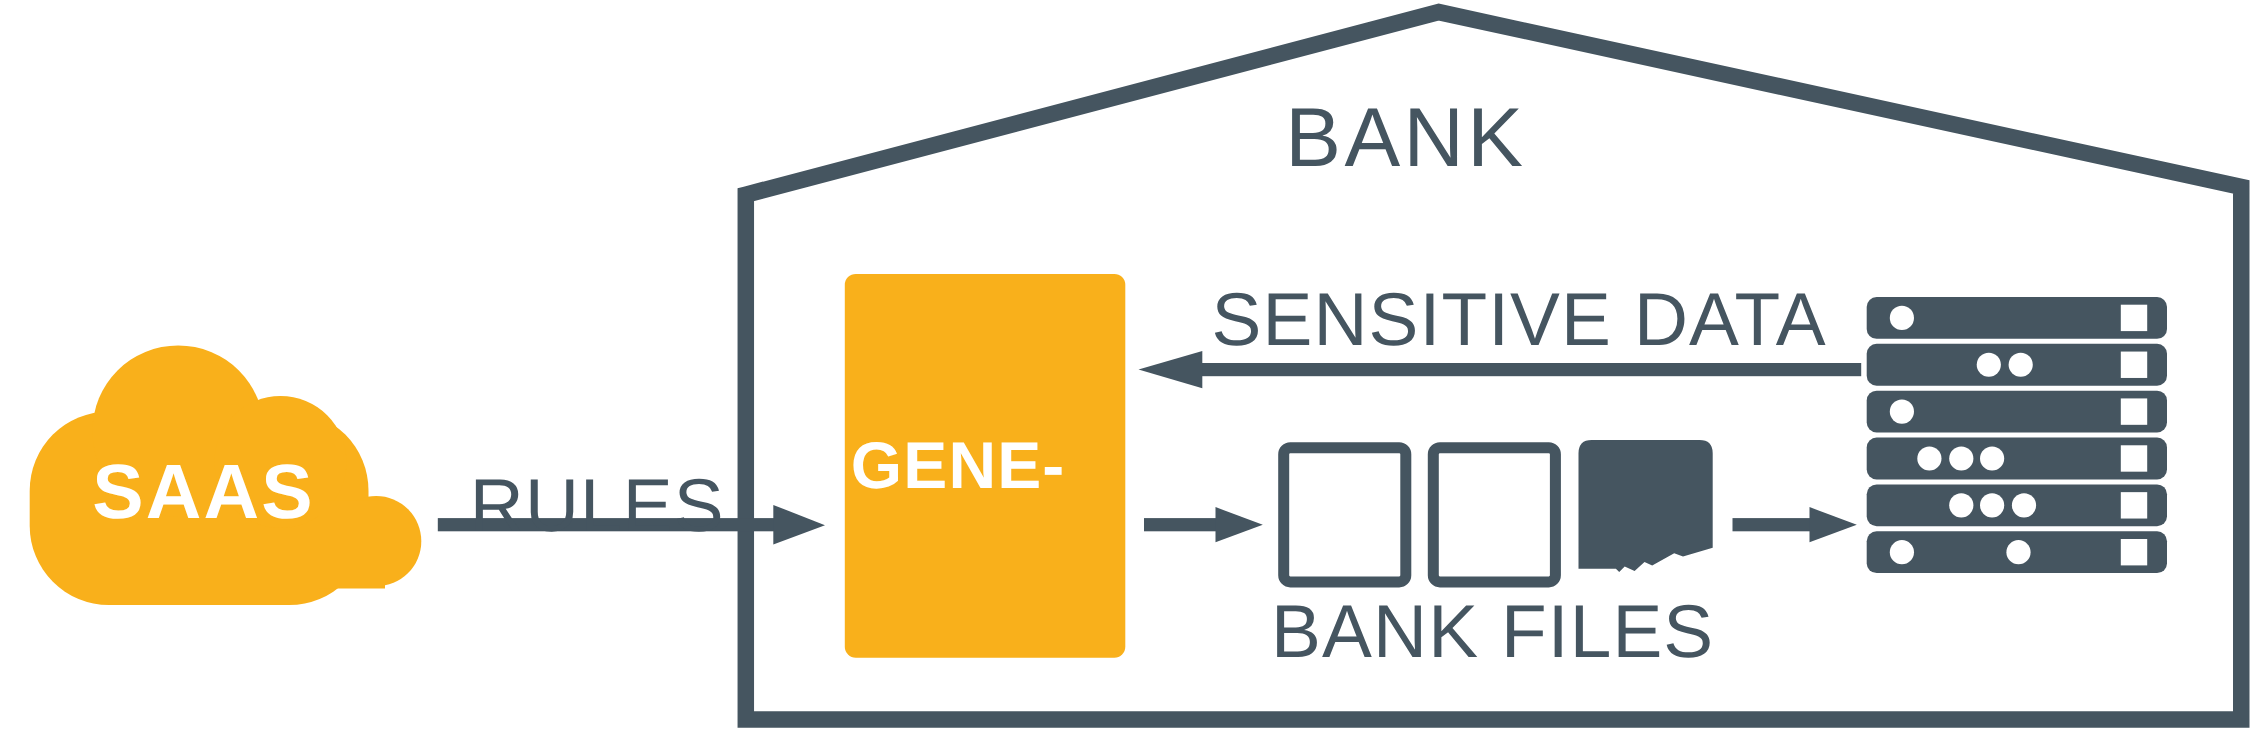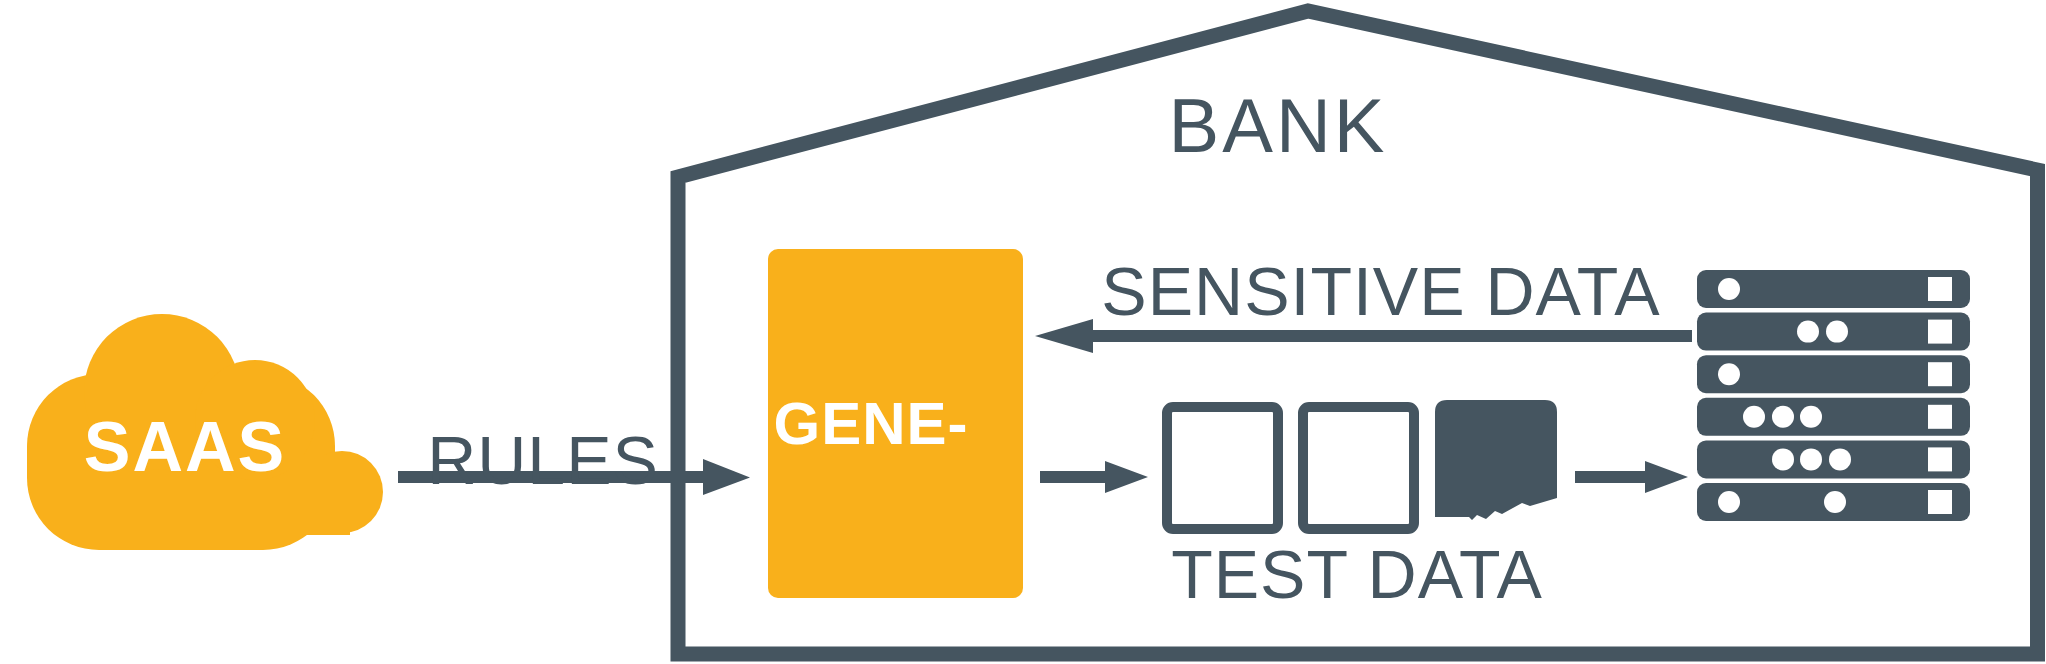--- a/index.html
+++ b/index.html
@@ -129,19 +129,19 @@
   </svg>
 
   <div class="label bank" style="left:1278px; top:125px;">BANK</div>
 
   <div class="label saas" style="left:185px; top:447px;">SAAS</div>
 
   <div class="label flowlabel" style="left:543px; top:450px;margin-top:10px;">RULES</div>
 
   <div class="label flowlabel" style="left:1381px; top:291px;">SENSITIVE DATA</div>
 
-  <div class="label flowlabel" style="left:1357px; top:574px;">TEST DATA</div>
+  <div class="label flowlabel" style="left:1357px; top:574px;">BANK FILES</div>
 
   <div class="generator-label">
     <div>GENE-</div>
   </div>
 
 </div>
 
 </body></html>

